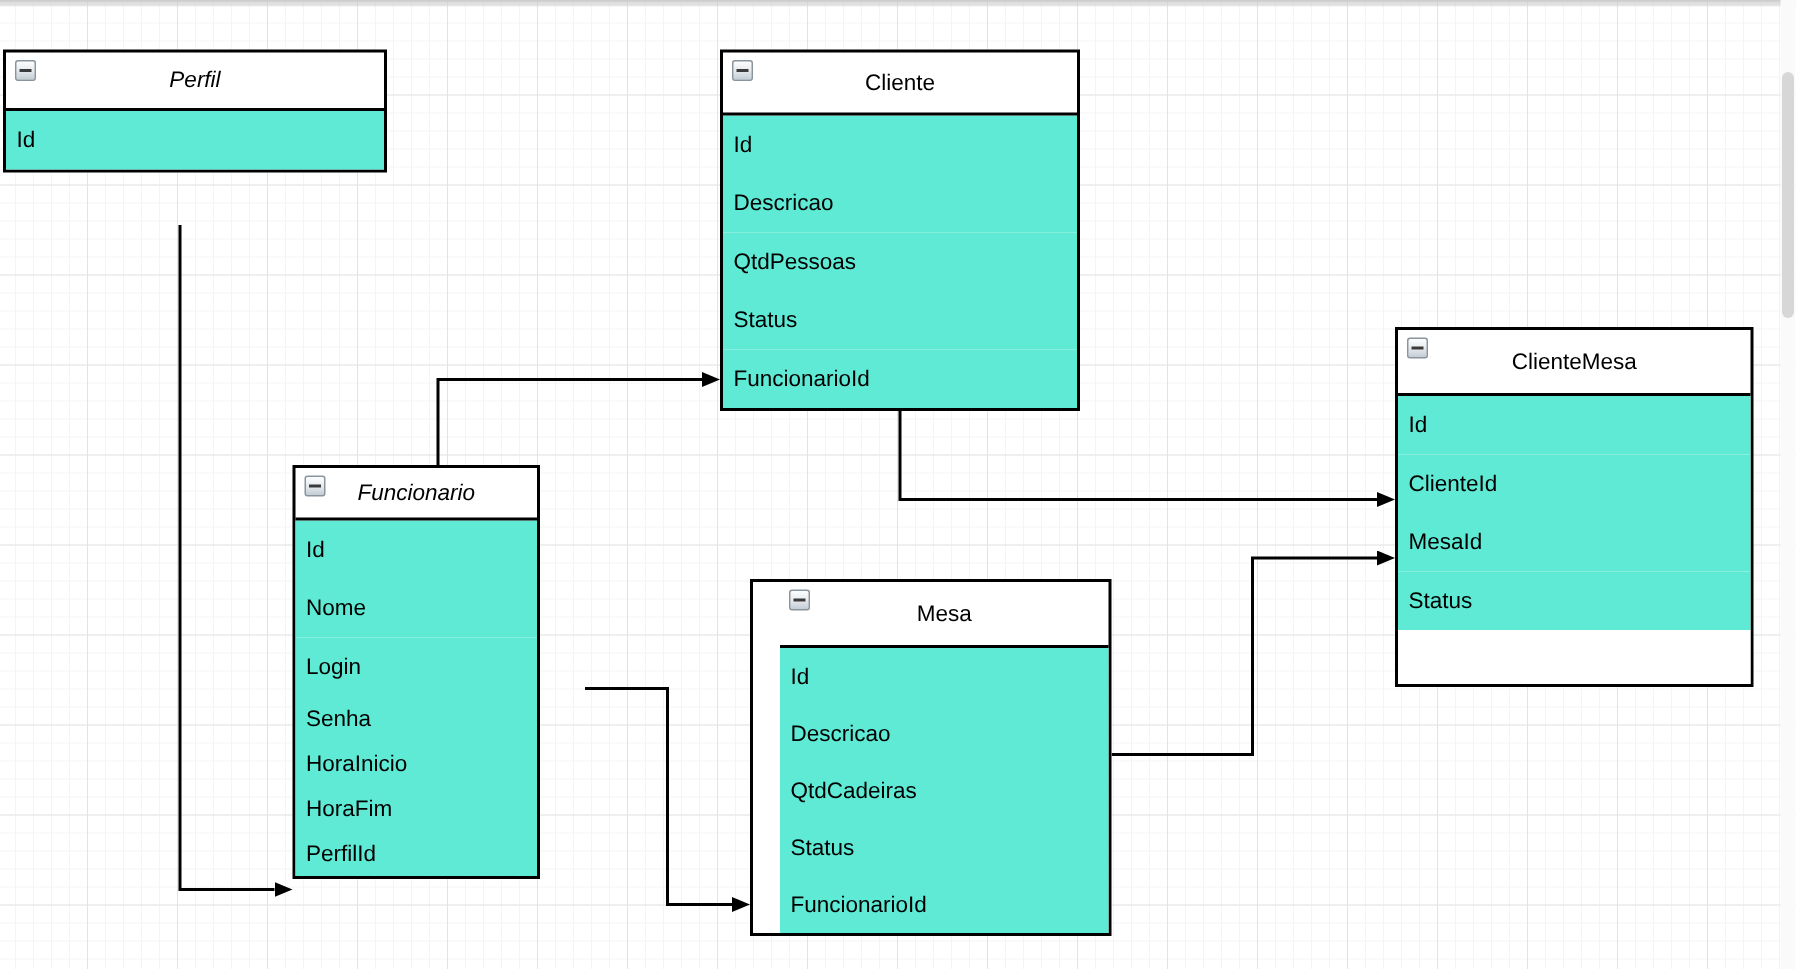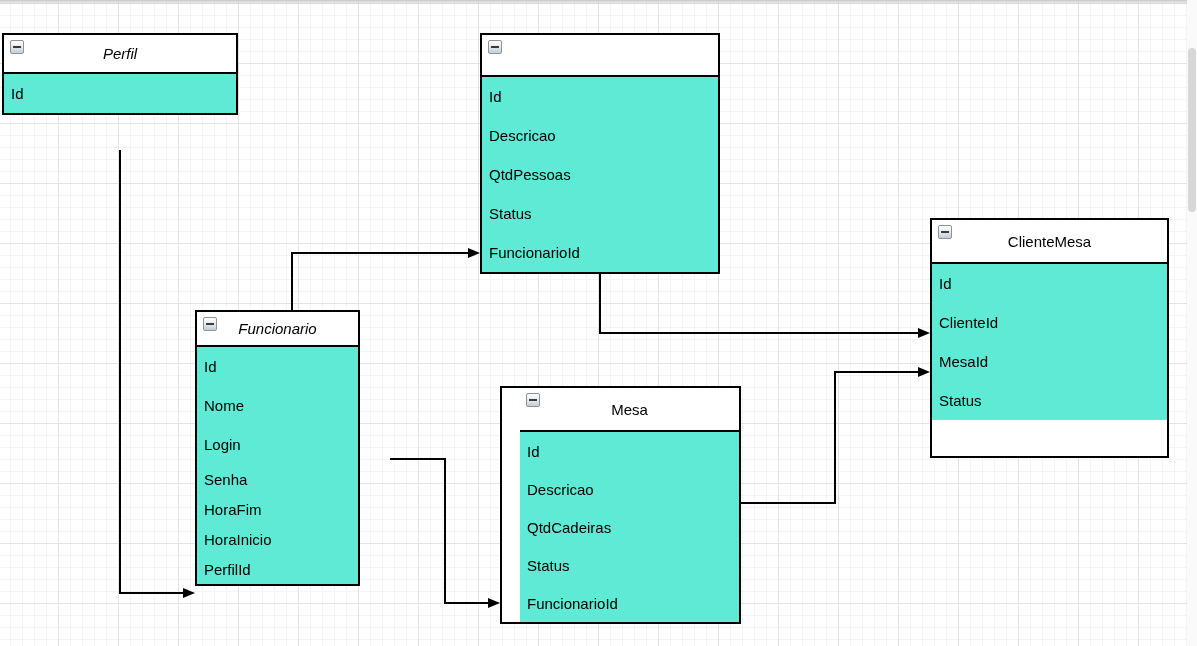--- a/index.html
+++ b/index.html
@@ -107,50 +107,51 @@
         <path d="M0,0 L12,5 L0,10 Z" fill="#000000"></path>
       </marker>
     </defs>
     <path class="rel" d="M120,150 V593 H183" fill="none" stroke="#000000" stroke-width="2" marker-end="url(#arrow)"></path>
     <path class="rel" d="M292,322 V253 H468" fill="none" stroke="#000000" stroke-width="2" marker-end="url(#arrow)"></path>
     <path class="rel" d="M600,270 V333 H918" fill="none" stroke="#000000" stroke-width="2" marker-end="url(#arrow)"></path>
     <path class="rel" d="M741,503 H835 V372 H918" fill="none" stroke="#000000" stroke-width="2" marker-end="url(#arrow)"></path>
     <path class="rel" d="M390,459 H445 V603 H488" fill="none" stroke="#000000" stroke-width="2" marker-end="url(#arrow)"></path>
   </svg>
 
-  <div class="entity" style="left:2px; top:33px; width:236px;">
+  <div class="entity" style="left:2px; top:33px; width:256px;">
     <div class="e-header" style="height:37px">
       <span class="collapse"></span>
       <span class="e-title italic">Perfil</span>
     </div>
     <div class="e-row" style="height:39px">Id</div>
   </div>
 
   <div class="entity" style="left:480px; top:33px; width:240px;">
     <div class="e-header" style="height:40px">
       <span class="collapse"></span>
+      <span class="e-title">Cliente</span>
     </div>
     <div class="e-row" style="height:39px">Id</div>
     <div class="e-row" style="height:39px">Descricao</div>
     <div class="e-row" style="height:39px">QtdPessoas</div>
     <div class="e-row" style="height:39px">Status</div>
     <div class="e-row" style="height:39px">FuncionarioId</div>
   </div>
 
   <div class="entity" style="left:195px; top:310px; width:165px;">
     <div class="e-header" style="height:33px">
       <span class="collapse"></span>
       <span class="e-title italic">Funcionario</span>
     </div>
     <div class="e-row" style="height:39px">Id</div>
     <div class="e-row" style="height:39px">Nome</div>
     <div class="e-row" style="height:39px">Login</div>
     <div class="e-row" style="height:30px">Senha</div>
+    <div class="e-row" style="height:30px">HoraInicio</div>
     <div class="e-row" style="height:30px">HoraFim</div>
-    <div class="e-row" style="height:30px">HoraInicio</div>
     <div class="e-row" style="height:30px">PerfilId</div>
   </div>
 
   <div class="entity" style="left:500px; top:386px; width:241px;padding-left:18px;">
     <div class="e-header" style="height:42px">
       <span class="collapse"></span>
       <span class="e-title">Mesa</span>
     </div>
     <div class="e-row" style="height:38px">Id</div>
     <div class="e-row" style="height:38px">Descricao</div>

